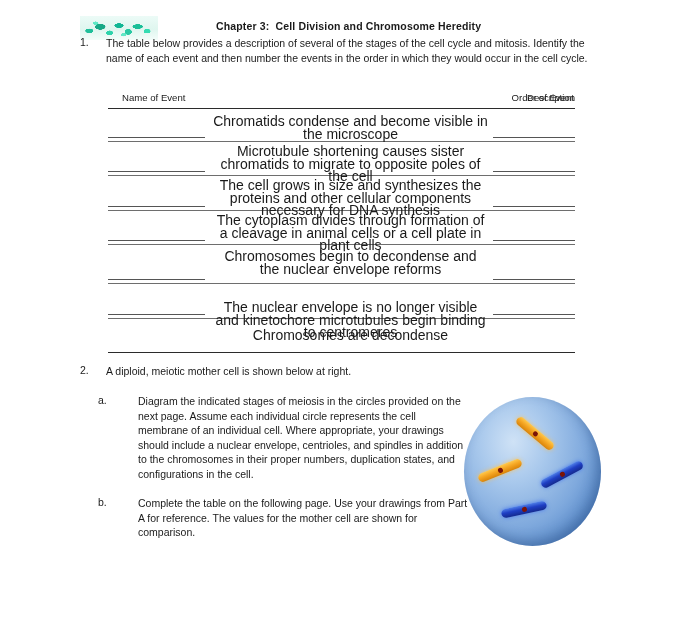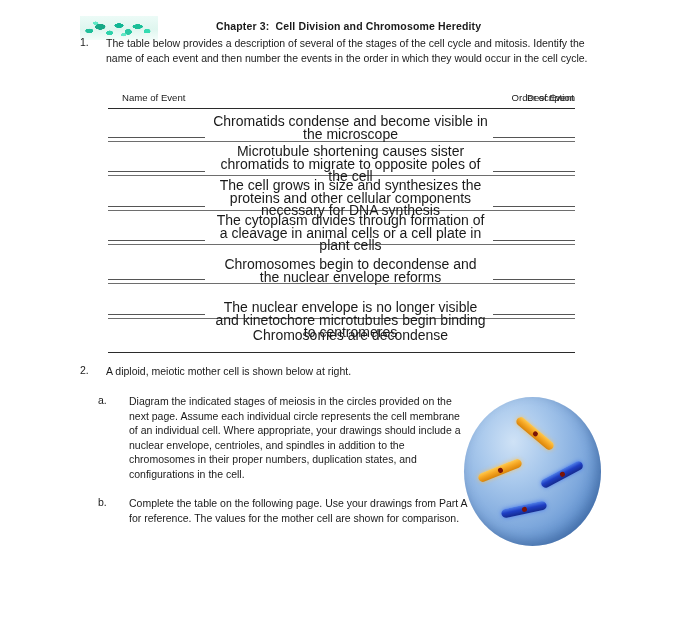--- a/index.html
+++ b/index.html
@@ -138,21 +138,21 @@
     width: 370px;
   }
   .sub .slet {
     position: absolute;
     left: 0;
     top: 0;
     width: 20px;
     font-size: 10.5px;
   }
   .sub .stext {
-    margin-left: 31px;
+    margin-left: 40px;
     font-size: 10.5px;
     line-height: 14.6px;
   }
   #sub-a { top: 394px; }
   #sub-b { top: 496px; }
 
   
   .cell-figure {
     position: absolute;
     left: 464px;
@@ -241,21 +241,21 @@
     <div class="blank-right" style="top:30px"></div>
   </div>
 
   <div class="row" style="height:33px">
     <div class="row-desc" style="top:3px">The cytoplasm divides through formation of a cleavage in animal cells or a cell plate in plant cells</div>
     <div class="blank-left" style="top:29px"></div>
     <div class="blank-right" style="top:29px"></div>
   </div>
 
   <div class="row" style="height:38px">
-    <div class="row-desc" style="top:13px">Chromosomes begin to decondense and the nuclear envelope reforms</div>
+    <div class="row-desc" style="top:5px">Chromosomes begin to decondense and the nuclear envelope reforms</div>
     <div class="blank-left" style="top:34px"></div>
     <div class="blank-right" style="top:34px"></div>
   </div>
 
   <div class="row" style="height:34px">
     <div class="row-desc" style="top:17px">The nuclear envelope is no longer visible and kinetochore microtubules begin binding to centromeres</div>
     <div class="blank-left" style="top:30px"></div>
     <div class="blank-right" style="top:30px"></div>
   </div>
 

